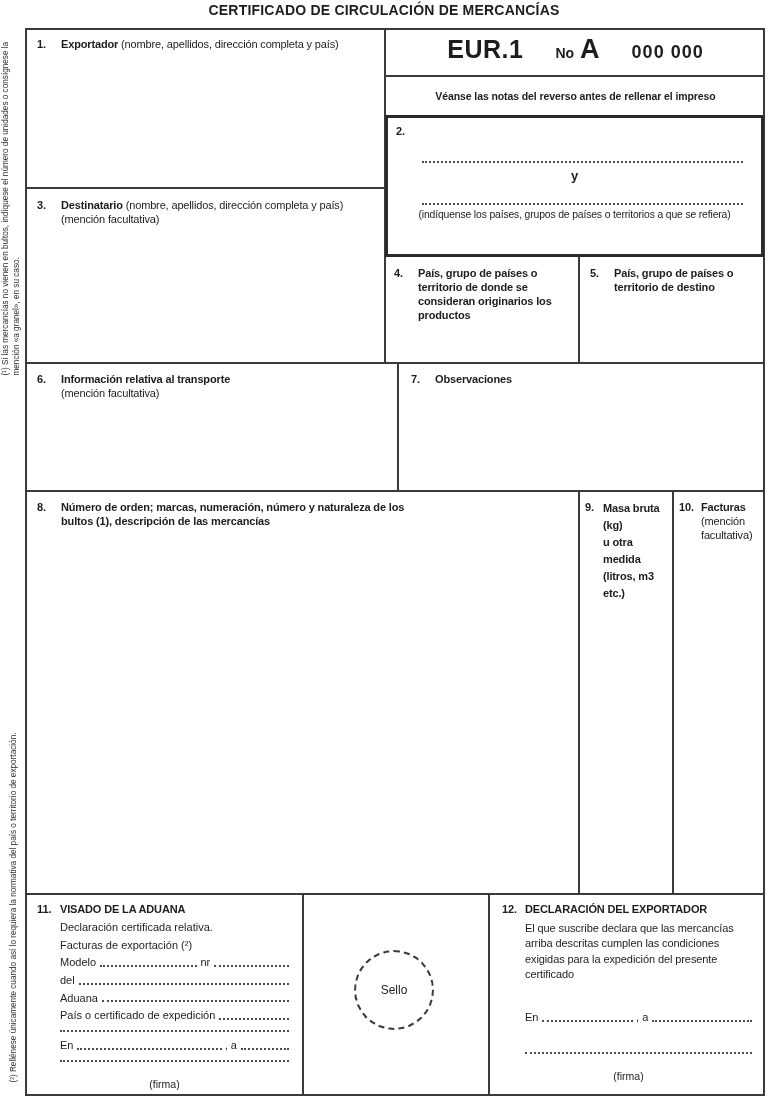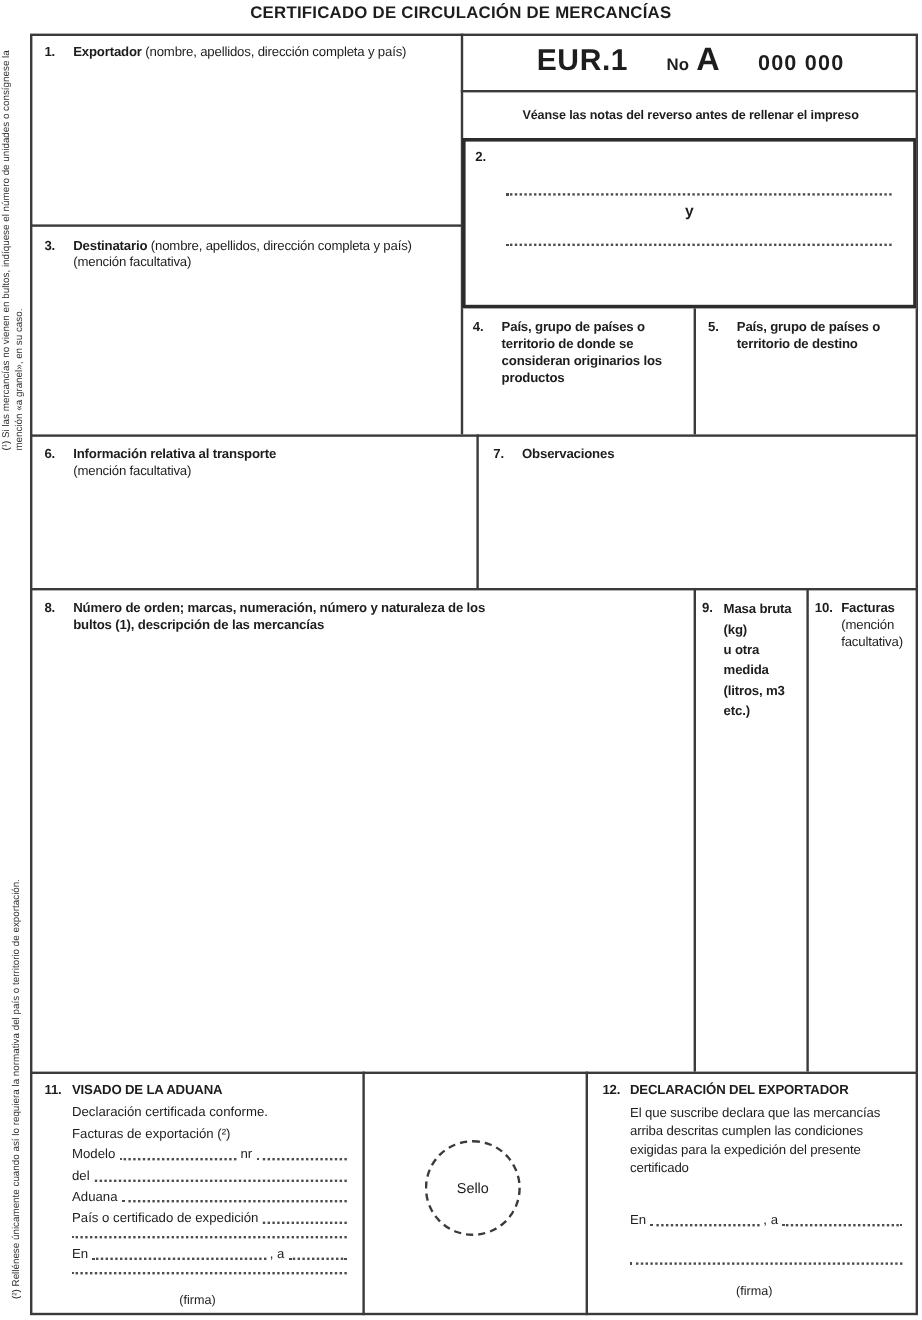--- a/index.html
+++ b/index.html
@@ -87,20 +87,21 @@
   </div>
 </div>
 
 <div class="cell" style="left:388px;top:118px;width:373px;height:136px;padding:6px 8px 0 8px;">
   <div class="head">
     <span class="num">2.</span>
   </div>
   <div class="dotline b2dot1"></div>
   <div class="b2y">y</div>
   <div class="dotline b2dot2"></div>
+  <div class="b2hint">(indíquense los países, grupos de países o territorios a que se refiera)</div>
 </div>
 
 <div class="cell" style="left:25px;top:190px;width:359px;height:172px;padding:8px 4px 0 12px;">
   <div class="head">
     <span class="num">3.</span>
     <span class="lbl"><span>Destinatario</span> <span class="suffix">(nombre, apellidos, dirección completa y país)</span><br><span class="suffix">(mención facultativa)</span></span>
   </div>
 </div>
 
 <div class="cell" style="left:384px;top:257px;width:194px;height:105px;padding:9px 6px 0 10px;">
@@ -156,21 +157,21 @@
     <span class="lbl"><span>Facturas</span><br><span class="suffix">(mención facultativa)</span></span>
   </div>
 </div>
 
 <div class="cell flexcol" style="left:25px;top:895px;width:277px;height:201px;padding:7px 10px 5px 12px;">
   <div class="head">
     <span class="num w23">11.</span>
     <span class="lbl">VISADO DE LA ADUANA</span>
   </div>
   <div class="r">
-      <span class="t">Declaración certificada conforme.</span>
+      <span class="t">Declaración certificada relativa.</span>
     </div>
   <div class="r">
       <span class="t">Facturas de exportación (²)</span>
     </div>
   <div class="r">
     <span class="t">Modelo</span>
     <span class="dots" style="flex-grow:1.3;"></span>
     <span class="t">nr</span>
     <span class="dots"></span>
   </div>

